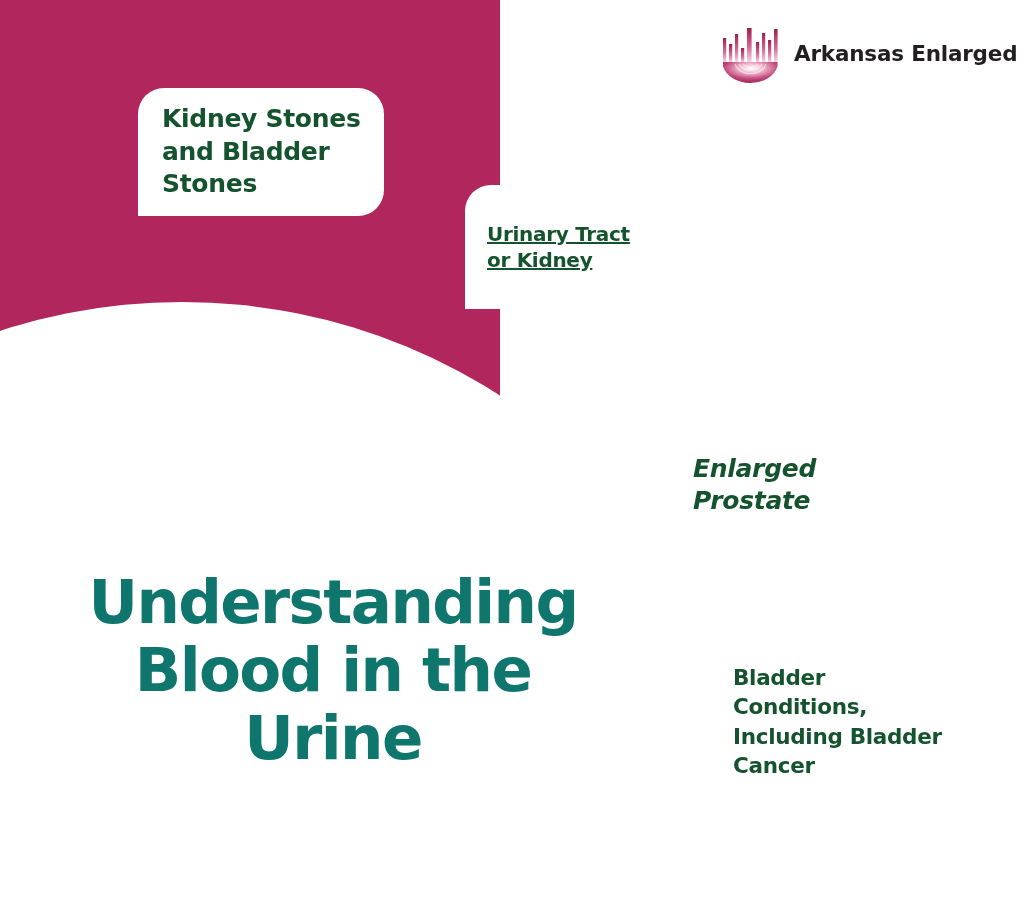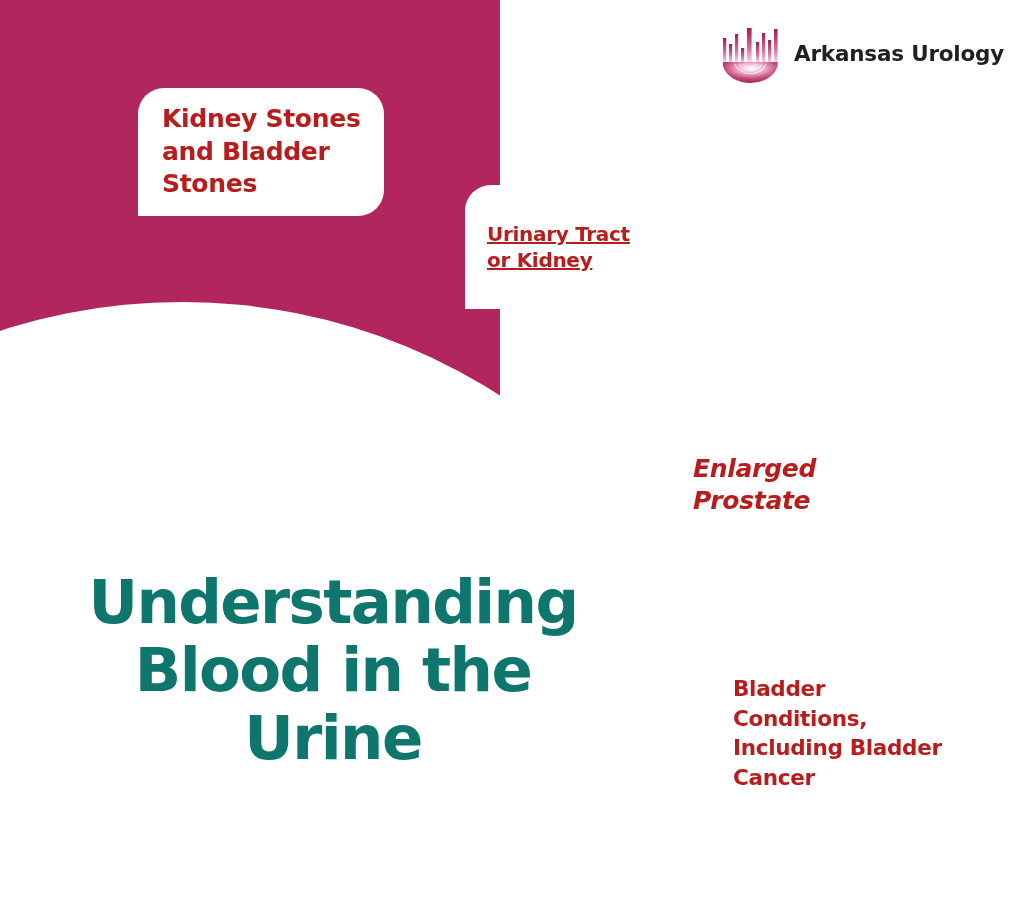--- a/index.html
+++ b/index.html
@@ -68,21 +68,21 @@
     font-size: 61px;
     line-height: 1.12;
     letter-spacing: -1.6px;
   }
   .headline-line { display: block; }
 
   
   .card {
     position: absolute;
     background: #ffffff;
-    color: #b91c1c;
+    color: #14532d;
     font-family: "DejaVu Sans", sans-serif;
     font-weight: 700;
     box-sizing: border-box;
     display: flex;
     flex-direction: column;
     justify-content: center;
   }
   .card-line { display: block; white-space: nowrap; }
 
   .card-kidney-stones {
@@ -126,21 +126,20 @@
   .card-bladder {
     left: 711px;
     top: 651px;
     width: 248px;
     height: 141px;
     border-radius: 26px 26px 26px 0;
     padding: 0 0 0 22px;
     font-size: 21.5px;
     line-height: 1.37;
     letter-spacing: -0.3px;
-    justify-content: flex-end;
   }
 </style>
 </head>
 <body>
 
 <div id="infographic">
 
   <svg class="bg-layer" viewBox="0 0 1024 900" preserveAspectRatio="none" aria-hidden="true">
     <defs>
       <clipPath id="clip-frame">
@@ -186,21 +185,21 @@
       </g>
 
       <path d="M5 38 L5 42 A28 22 0 0 0 59.6 42 L59.6 38 Z" fill="url(#bowlGrad)"></path>
 
       <g fill="none" stroke="#ffffff" stroke-opacity="0.55" stroke-width="1.1">
         <path d="M17 40 A16 13 0 0 0 48 40"></path>
         <path d="M21 40 A12.5 10 0 0 0 44 40"></path>
         <path d="M25 40 A9 7 0 0 0 40 40"></path>
       </g>
     </svg>
-    <div class="logo-text">Arkansas Urology</div>
+    <div class="logo-text">Arkansas Enlarged</div>
   </div>
 
   <h1 class="headline">
     <span class="headline-line">Understanding</span>
     <span class="headline-line">Blood in the</span>
     <span class="headline-line">Urine</span>
   </h1>
 
   <div class="card card-kidney-stones">
     <span class="card-line">Kidney Stones</span>

